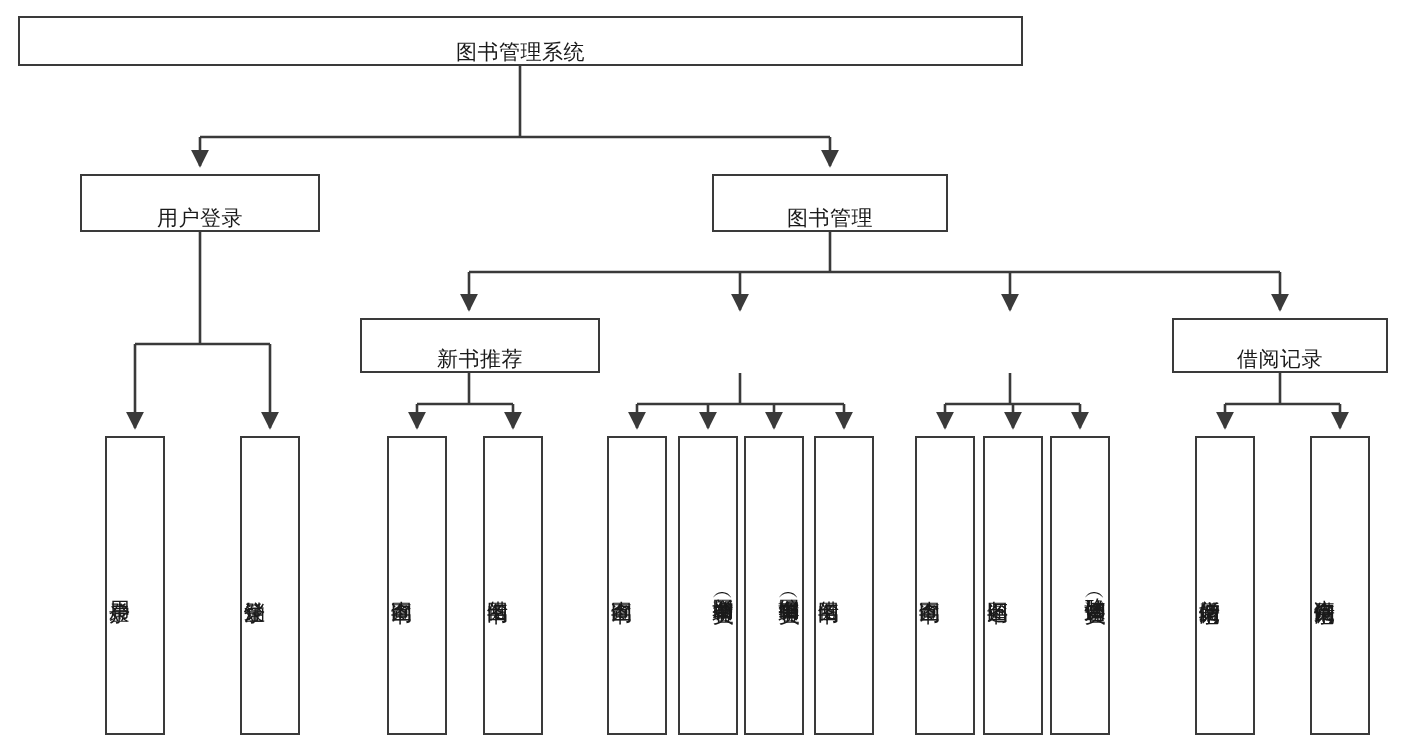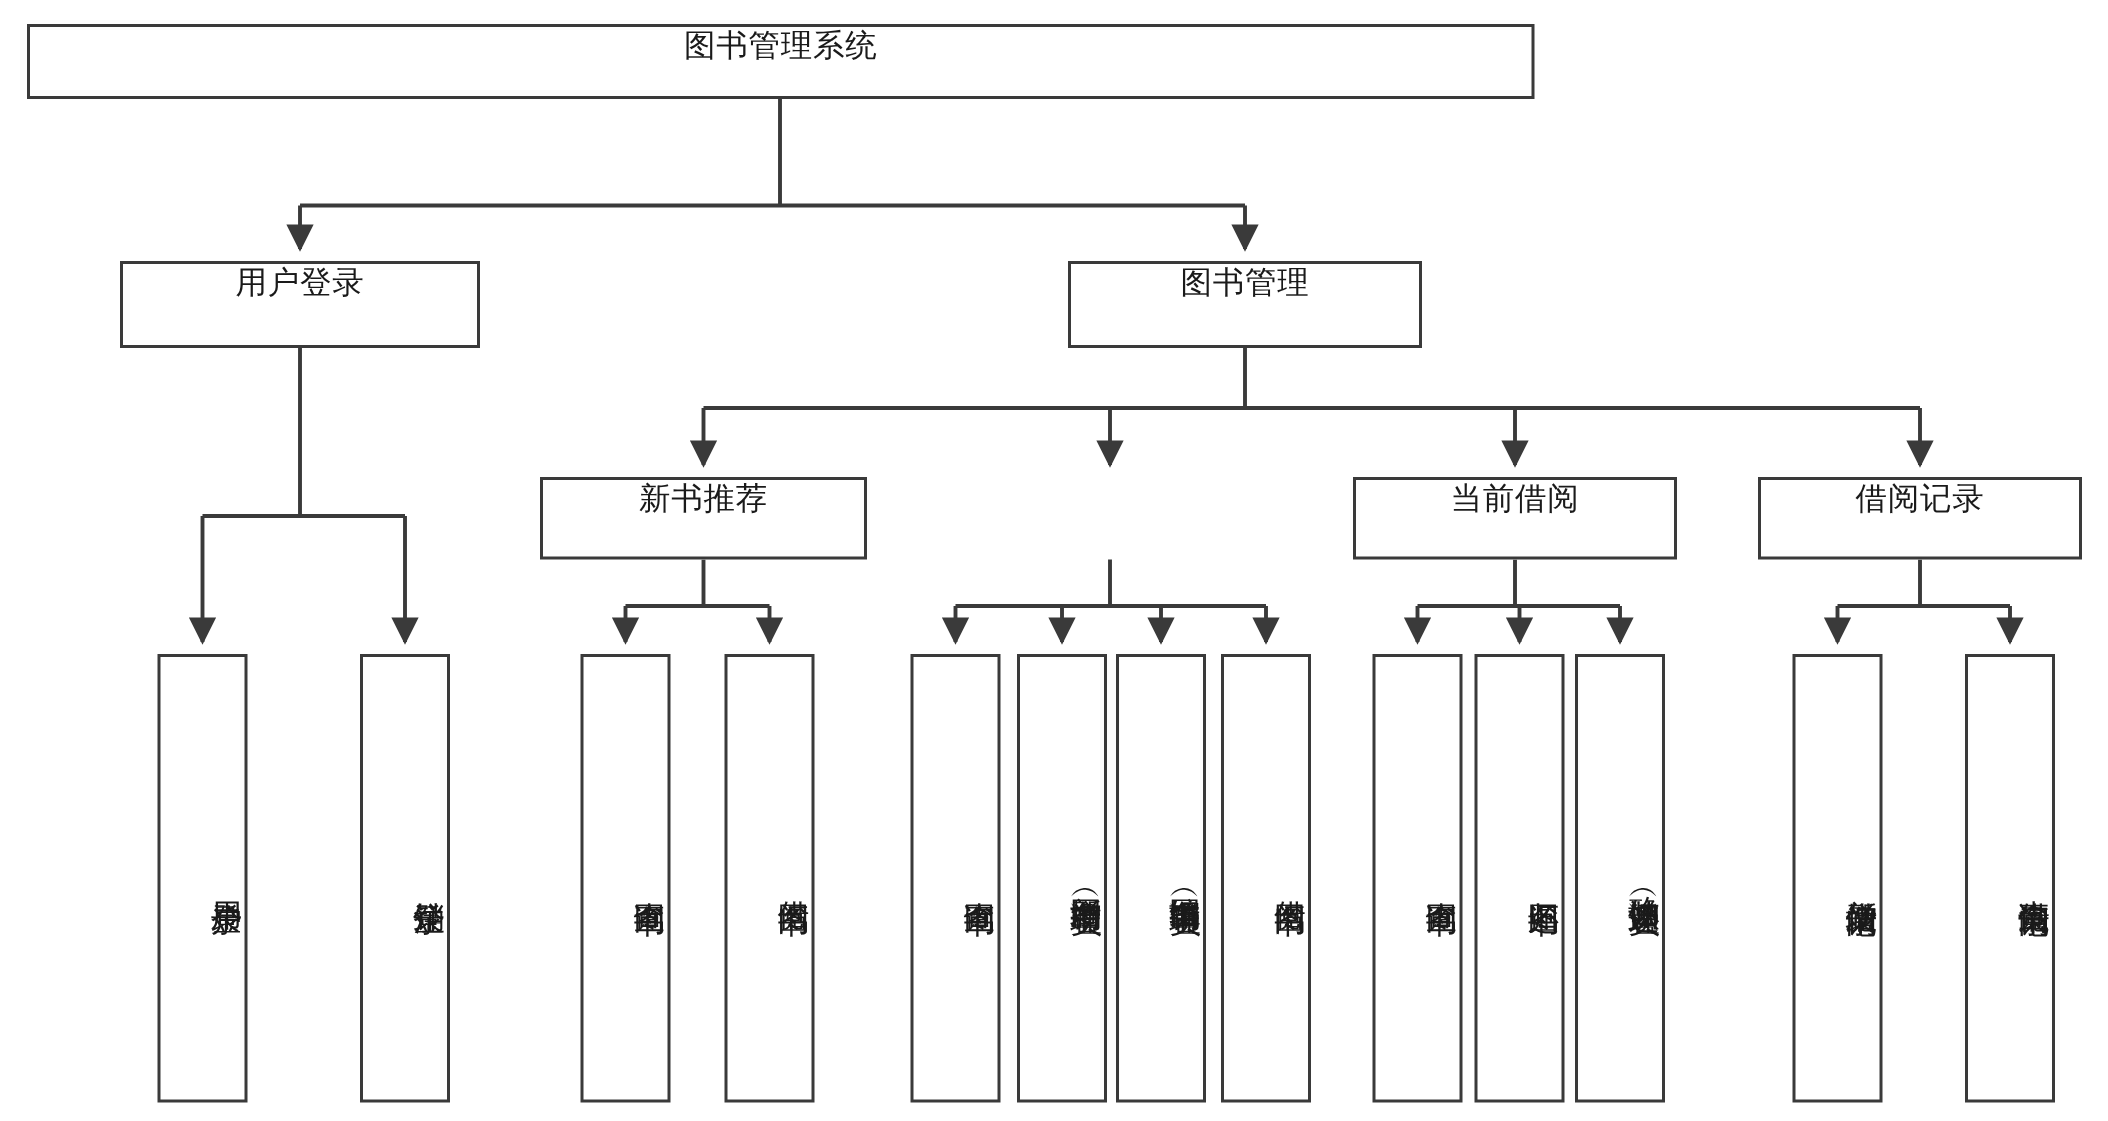--- a/index.html
+++ b/index.html
@@ -23,21 +23,21 @@
     top: 0;
     width: 1405px;
     height: 747px;
   }
   .node {
     position: absolute;
     box-sizing: border-box;
     background: #ffffff;
     border: 2px solid #3a3a3a;
     display: flex;
-    align-items: flex-start;
+    align-items: flex-end;
     justify-content: center;
     color: #1a1a1a;
   }
   .node-h {
     font-size: 21px;
     line-height: 1.2;
     letter-spacing: 0.5px;
   }
   .node-v {
     writing-mode: vertical-rl;
@@ -120,25 +120,22 @@
     <span>图书管理系统</span>
   </div>
 
   <div class="node node-h" style="left:80px; top:174px; width:240px; height:58px;">
     <span>用户登录</span>
   </div>
   <div class="node node-h" style="left:712px; top:174px; width:236px; height:58px;">
     <span>图书管理</span>
   </div>
 
-  <div class="node node-h" style="left:360px; top:318px; width:218px; height:55px;">
+  <div class="node node-h" style="left:360px; top:318px; width:240px; height:55px;">
     <span>新书推荐</span>
-  </div>
-  <div class="node node-h" style="left:902px; top:318px; width:216px; height:55px;">
-    <span>当前借阅</span>
   </div>
   <div class="node node-h" style="left:1172px; top:318px; width:216px; height:55px;">
     <span>借阅记录</span>
   </div>
 
   <div class="node node-v" style="left:105px; top:436px; width:60px; height:299px;">
     <span class="vtext">用户登录</span>
   </div>
   <div class="node node-v" style="left:240px; top:436px; width:60px; height:299px;">
     <span class="vtext">注销登录</span>

